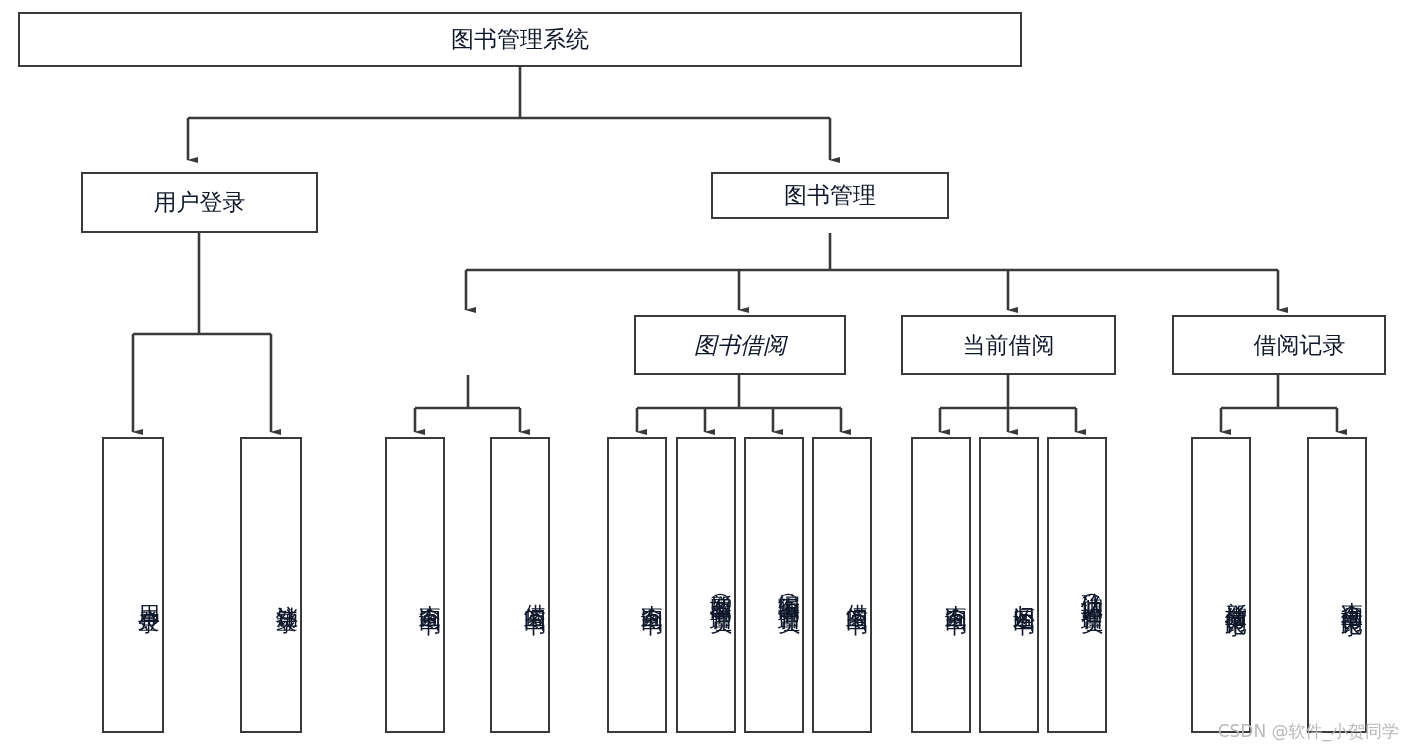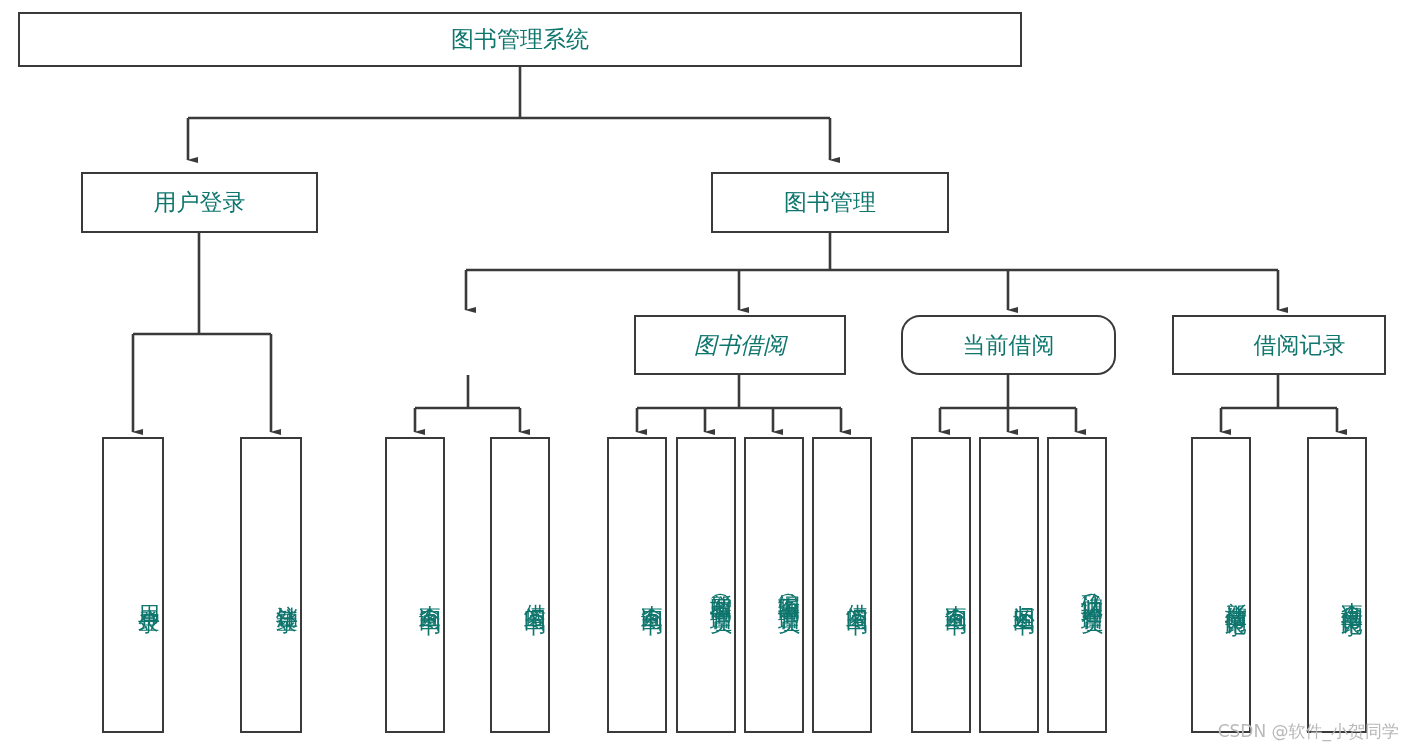--- a/index.html
+++ b/index.html
@@ -23,21 +23,21 @@
     top: 0;
     width: 1405px;
     height: 747px;
     pointer-events: none;
   }
   .node {
     position: absolute;
     box-sizing: border-box;
     background: #ffffff;
     border: 2px solid #3a3a3a;
-    color: #0f766e;
+    color: #0f172a;
     display: flex;
     align-items: center;
     justify-content: center;
     text-align: center;
     line-height: 1.15;
     z-index: 2;
   }
   .node.horiz {
     font-size: 23px;
   }
@@ -129,28 +129,28 @@
     </g>
   </svg>
 
   <div class="node root" style="left:18px; top:12px; width:1004px; height:55px;">
     <span>图书管理系统</span>
   </div>
 
   <div class="node horiz" style="left:81px; top:172px; width:237px; height:61px;">
     <span>用户登录</span>
   </div>
-  <div class="node horiz" style="left:711px; top:172px; width:238px; height:61px;">
+  <div class="node horiz" style="left:711px; top:172px; width:238px; height:47px;">
     <span>图书管理</span>
   </div>
 
   <div class="node horiz" style="left:634px; top:315px; width:212px; height:60px;font-style:italic;">
     <span>图书借阅</span>
   </div>
-  <div class="node horiz" style="left:901px; top:315px; width:215px; height:60px;border-radius:19px;">
+  <div class="node horiz" style="left:901px; top:315px; width:215px; height:60px;">
     <span>当前借阅</span>
   </div>
   <div class="node horiz" style="left:1172px; top:315px; width:214px; height:60px;padding-left:41px;">
     <span>借阅记录</span>
   </div>
 
   <div class="node vert" style="left:102px; top:437px; width:62px; height:296px;">
     <span class="vlabel">用户登录</span>
   </div>
   <div class="node vert" style="left:240px; top:437px; width:62px; height:296px;">

